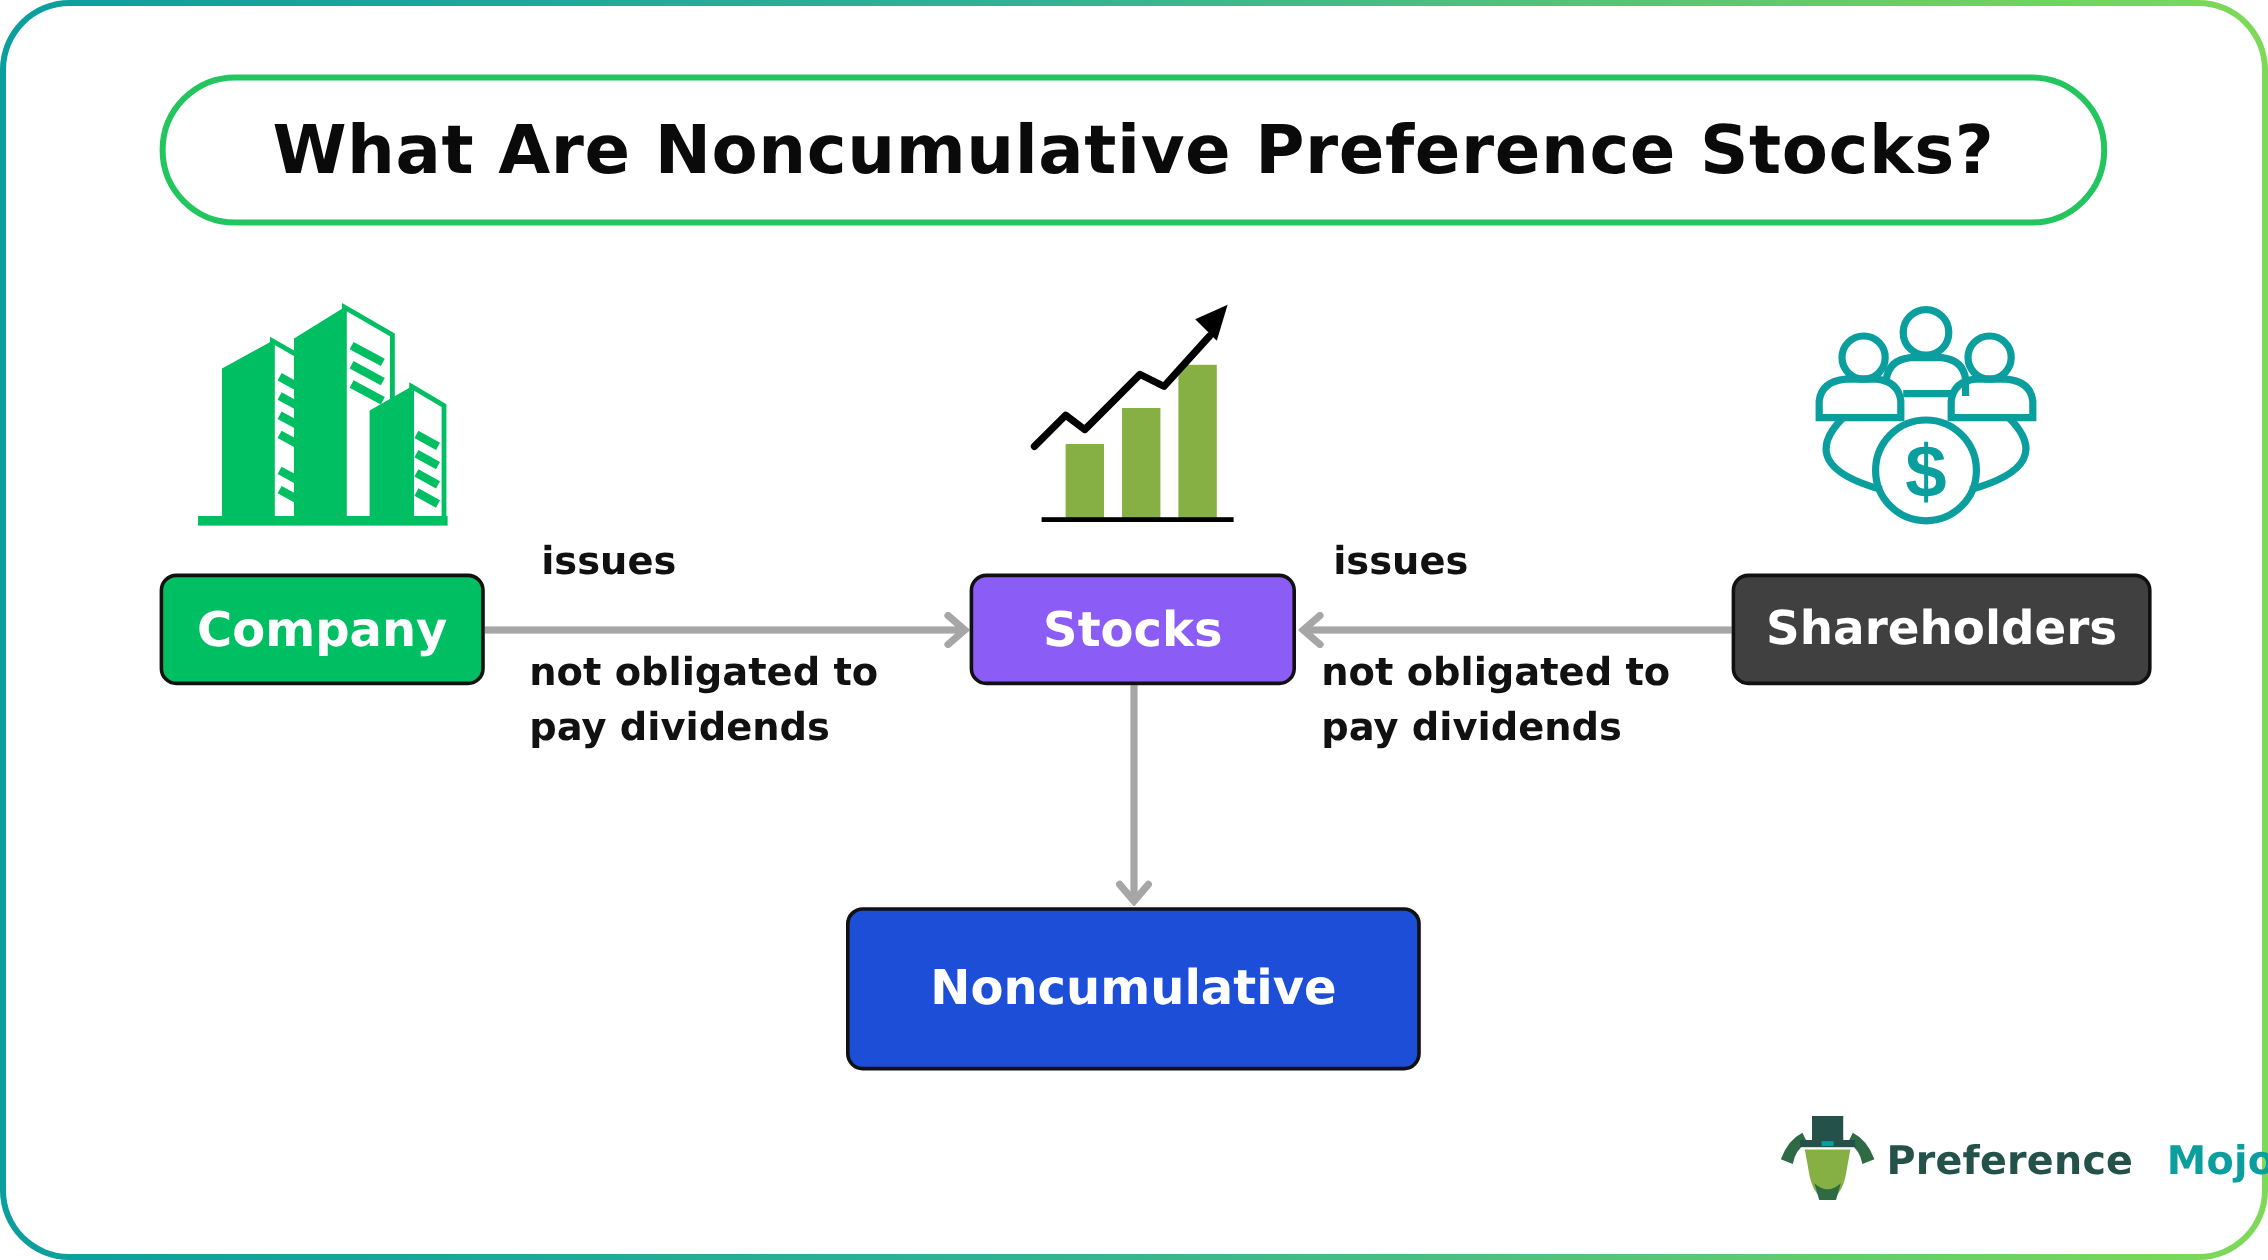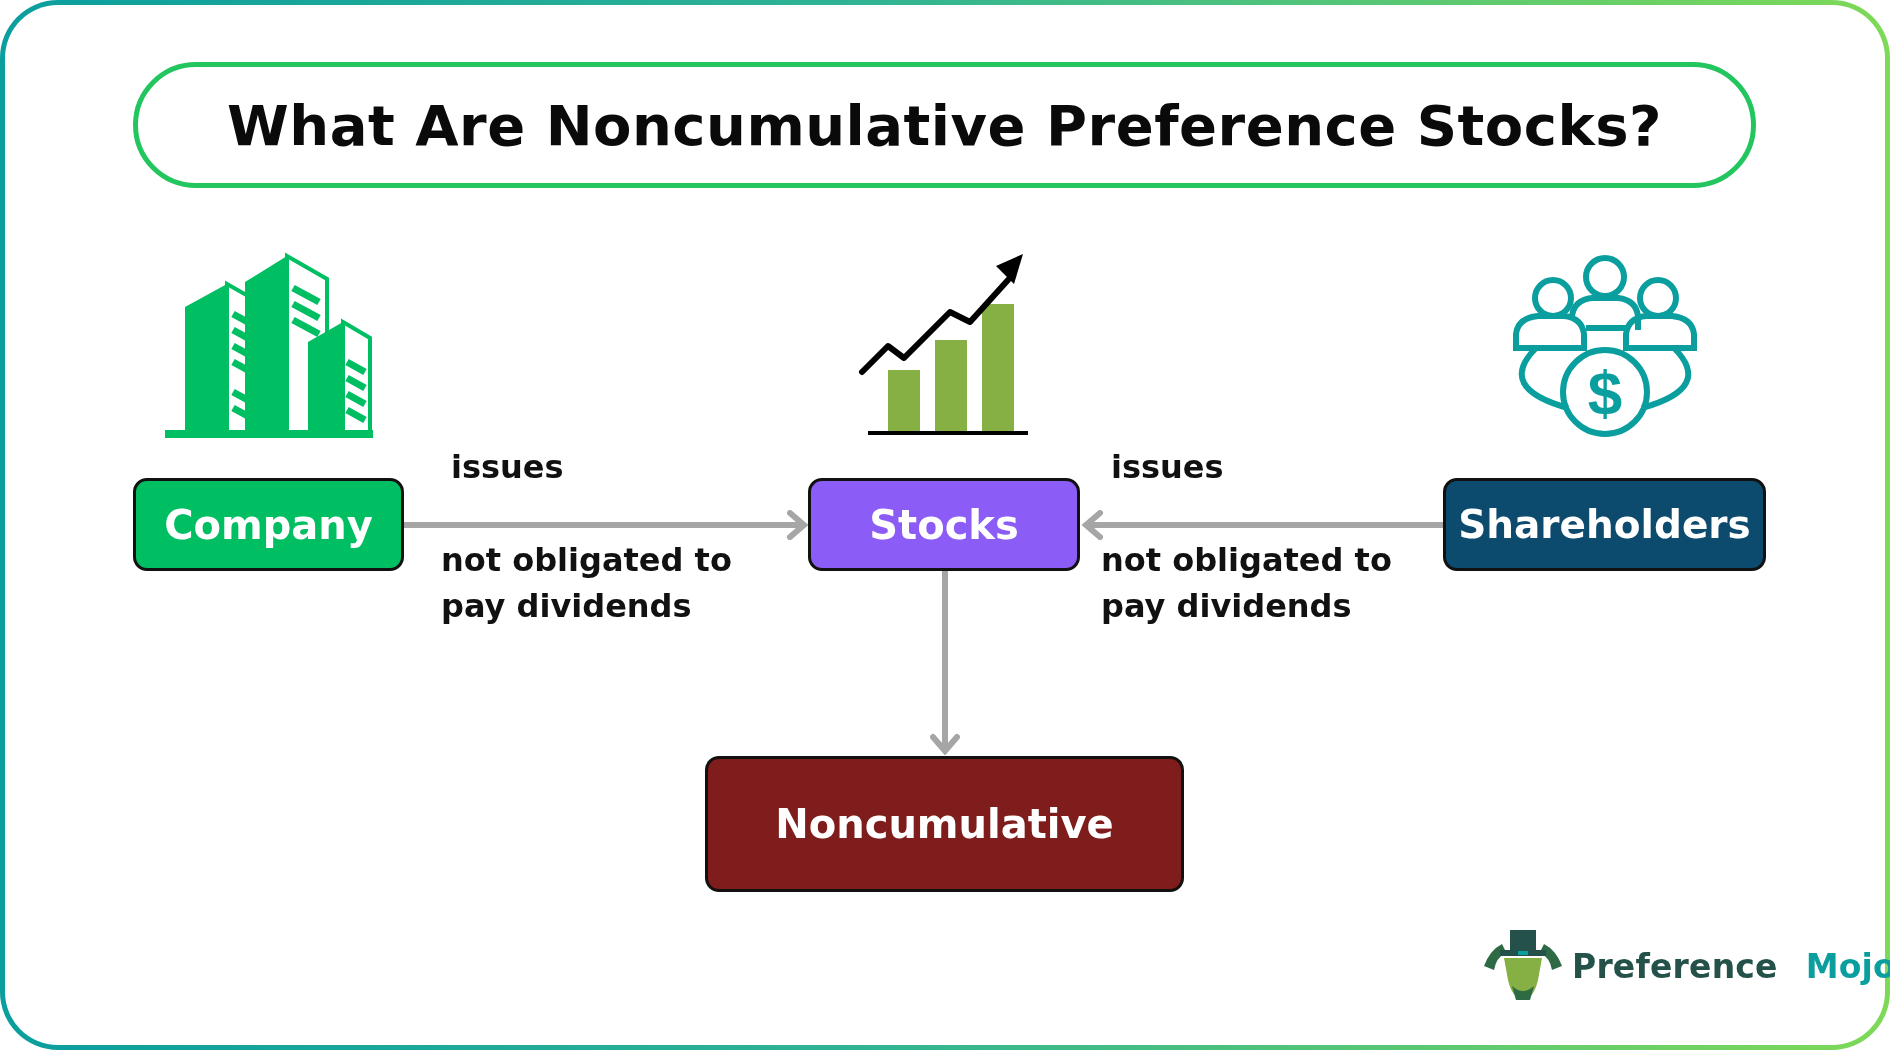--- a/index.html
+++ b/index.html
@@ -104,24 +104,24 @@
 <svg class="icon" style="left:930px;top:733px" width="30" height="22" viewBox="0 0 30 22">
   <polyline points="3,4 15,18 27,4" fill="none" stroke="#a6a6a6" stroke-width="6" stroke-linecap="round"></polyline>
 </svg>
 
 <div class="box" style="left:133px;top:478px;width:271px;height:93px;background:#00bf63;font-size:40px">
   <span>Company</span>
 </div>
 <div class="box" style="left:808px;top:478px;width:272px;height:93px;background:#8b5cf6;font-size:40px">
   <span>Stocks</span>
 </div>
-<div class="box" style="left:1443px;top:478px;width:323px;height:93px;background:#0c4a6e;font-size:39px">
+<div class="box" style="left:1443px;top:478px;width:350px;height:93px;background:#404040;font-size:39px">
   <span>Shareholders</span>
 </div>
-<div class="box" style="left:705px;top:756px;width:479px;height:136px;background:#7f1d1d;font-size:40px;line-height:54px;flex-direction:column">
+<div class="box" style="left:705px;top:756px;width:479px;height:136px;background:#1d4ed8;font-size:40px;line-height:54px;flex-direction:column">
   <span>Noncumulative</span>
 </div>
 
 <div class="lbl" style="left:451px;top:444px;width:300px">issues</div>
 <div class="lbl" style="left:441px;top:537px;width:320px">
   <div>not obligated to</div>
   <div>pay dividends</div>
 </div>
 
 <div class="lbl" style="left:1111px;top:444px;width:300px">issues</div>

